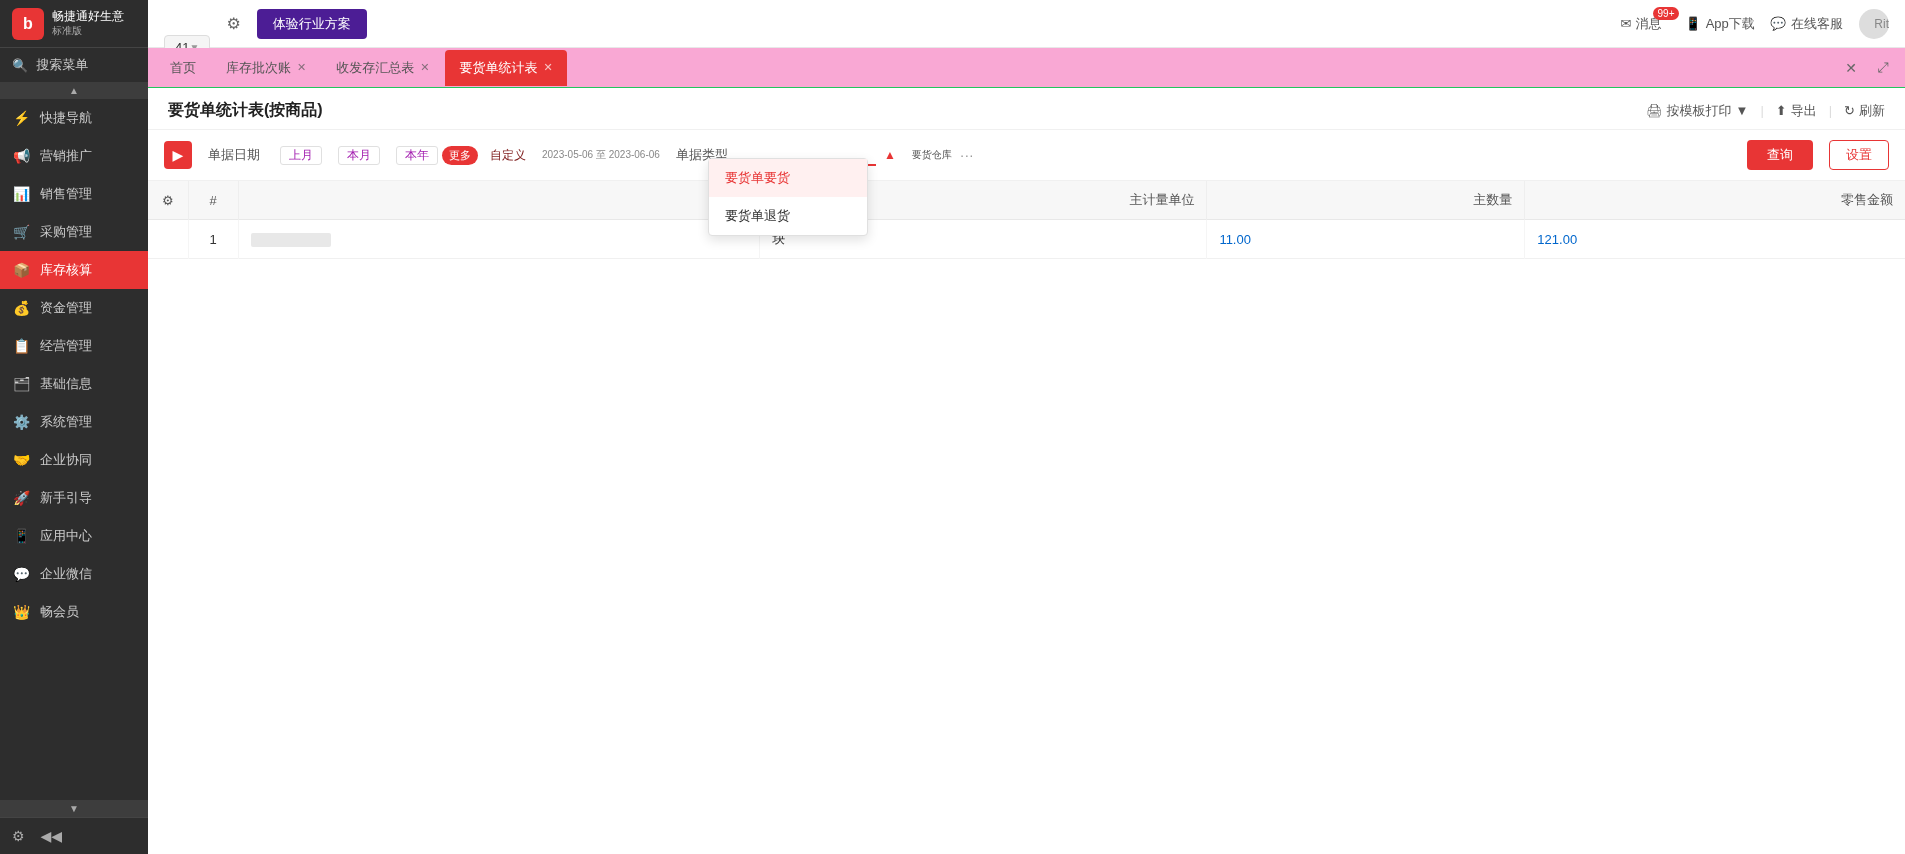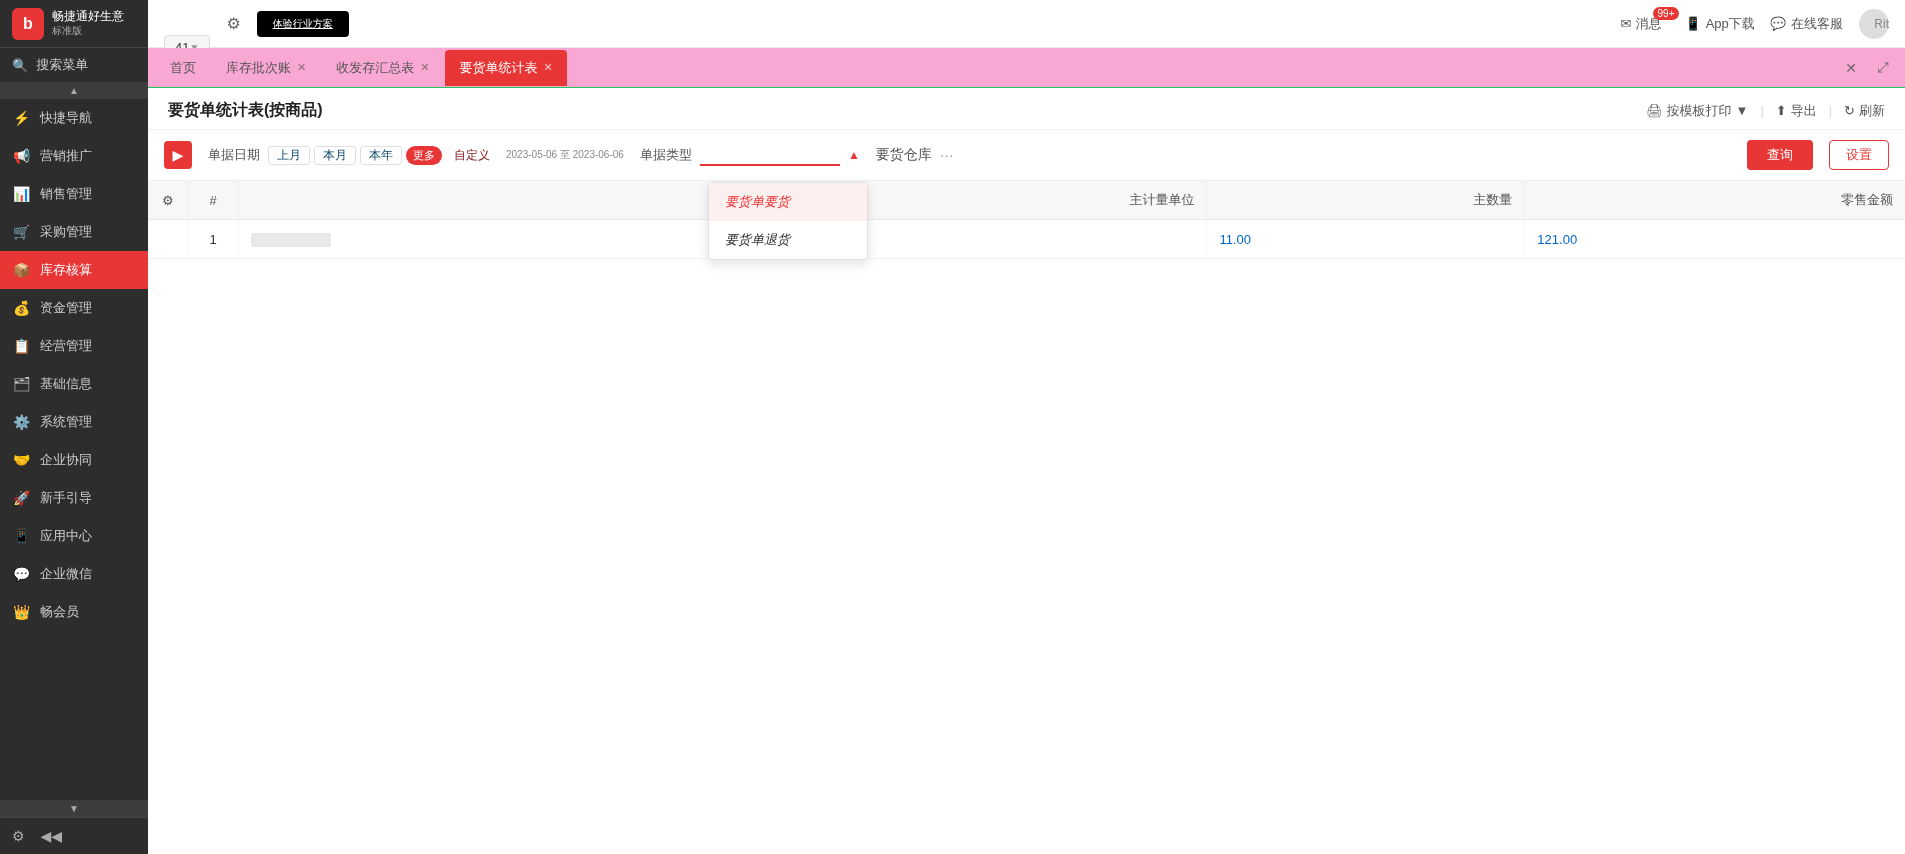--- a/index.html
+++ b/index.html
@@ -107,28 +107,27 @@
       border-radius: 4px;
       padding: 4px 10px;
       cursor: pointer;
       font-size: 13px;
       color: #333;
       margin-top: 48px;
     }
     .topbar-store-arrow { color: #999; font-size: 10px; }
     .topbar-gear { color: #666; cursor: pointer; font-size: 16px; padding: 4px; }
     .topbar-trial {
-      background: #000000;
+      background: #4c1d95;
       color: #fff;
       border: none;
       border-radius: 4px;
       padding: 6px 16px;
       cursor: pointer;
-      font-size: 10px;
-      text-decoration: underline;
+      font-size: 13px;
     }
     .topbar-spacer { flex: 1; }
     .topbar-right { display: flex; align-items: center; gap: 16px; }
     .topbar-right-item {
       display: flex; align-items: center; gap: 4px;
       color: #555; font-size: 13px; cursor: pointer;
       position: relative;
     }
     .badge {
       background: #e83535;
@@ -237,22 +236,23 @@
       display: flex; align-items: center; gap: 8px;
     }
     .filter-label { color: #555; font-size: 13px; white-space: nowrap; }
     .filter-date-btns { display: flex; align-items: center; gap: 4px; }
     .filter-date-btn {
       padding: 0 8px;
       border: 1px solid #e0e0e0;
       border-radius: 3px;
       cursor: pointer;
       font-size: 12px;
-      color: #0c4a6e;
+      color: #a21caf;
       background: #fff;
+      margin-left: 12px;
     }
     .filter-date-badge {
       background: #e83535;
       color: #fff;
       border-radius: 10px;
       font-size: 11px;
       padding: 2px 7px;
       cursor: pointer;
     }
     .filter-custom-btn {
@@ -275,21 +275,21 @@
       width: 140px;
       background: transparent;
     }
     .filter-type-arrow {
       color: #e83535; cursor: pointer; font-size: 12px;
     }
 
     .filter-warehouse-group {
       display: flex; align-items: center; gap: 8px;
     }
-    .filter-warehouse-label { color: #555; font-size: 14px; white-space: nowrap; }
+    .filter-warehouse-label { color: #555; font-size: 10px; white-space: nowrap; }
     .filter-warehouse-dots { color: #999; cursor: pointer; font-size: 14px; }
 
     .filter-query-btn {
       background: #e83535;
       color: #fff;
       border: none;
       border-radius: 4px;
       padding: 6px 20px;
       cursor: pointer;
       font-size: 13px;
@@ -301,29 +301,28 @@
       background: #fff;
       border-radius: 4px;
       padding: 5px 16px;
       cursor: pointer;
       font-size: 13px;
     }
 
     
     .dropdown-overlay {
       position: absolute;
-      top: 52px;
+      top: 28px;
       left: 560px;
       background: #fff;
       border: 1px solid #e0e0e0;
       border-radius: 4px;
       box-shadow: 0 4px 12px rgba(0,0,0,0.12);
       z-index: 100;
       min-width: 160px;
-      font-style: italic;
     }
     .dropdown-item {
       padding: 10px 16px;
       cursor: pointer;
       font-size: 13px;
       color: #333;
     }
     .dropdown-item.selected { background: #fff0f0; color: #e83535; }
 
     

